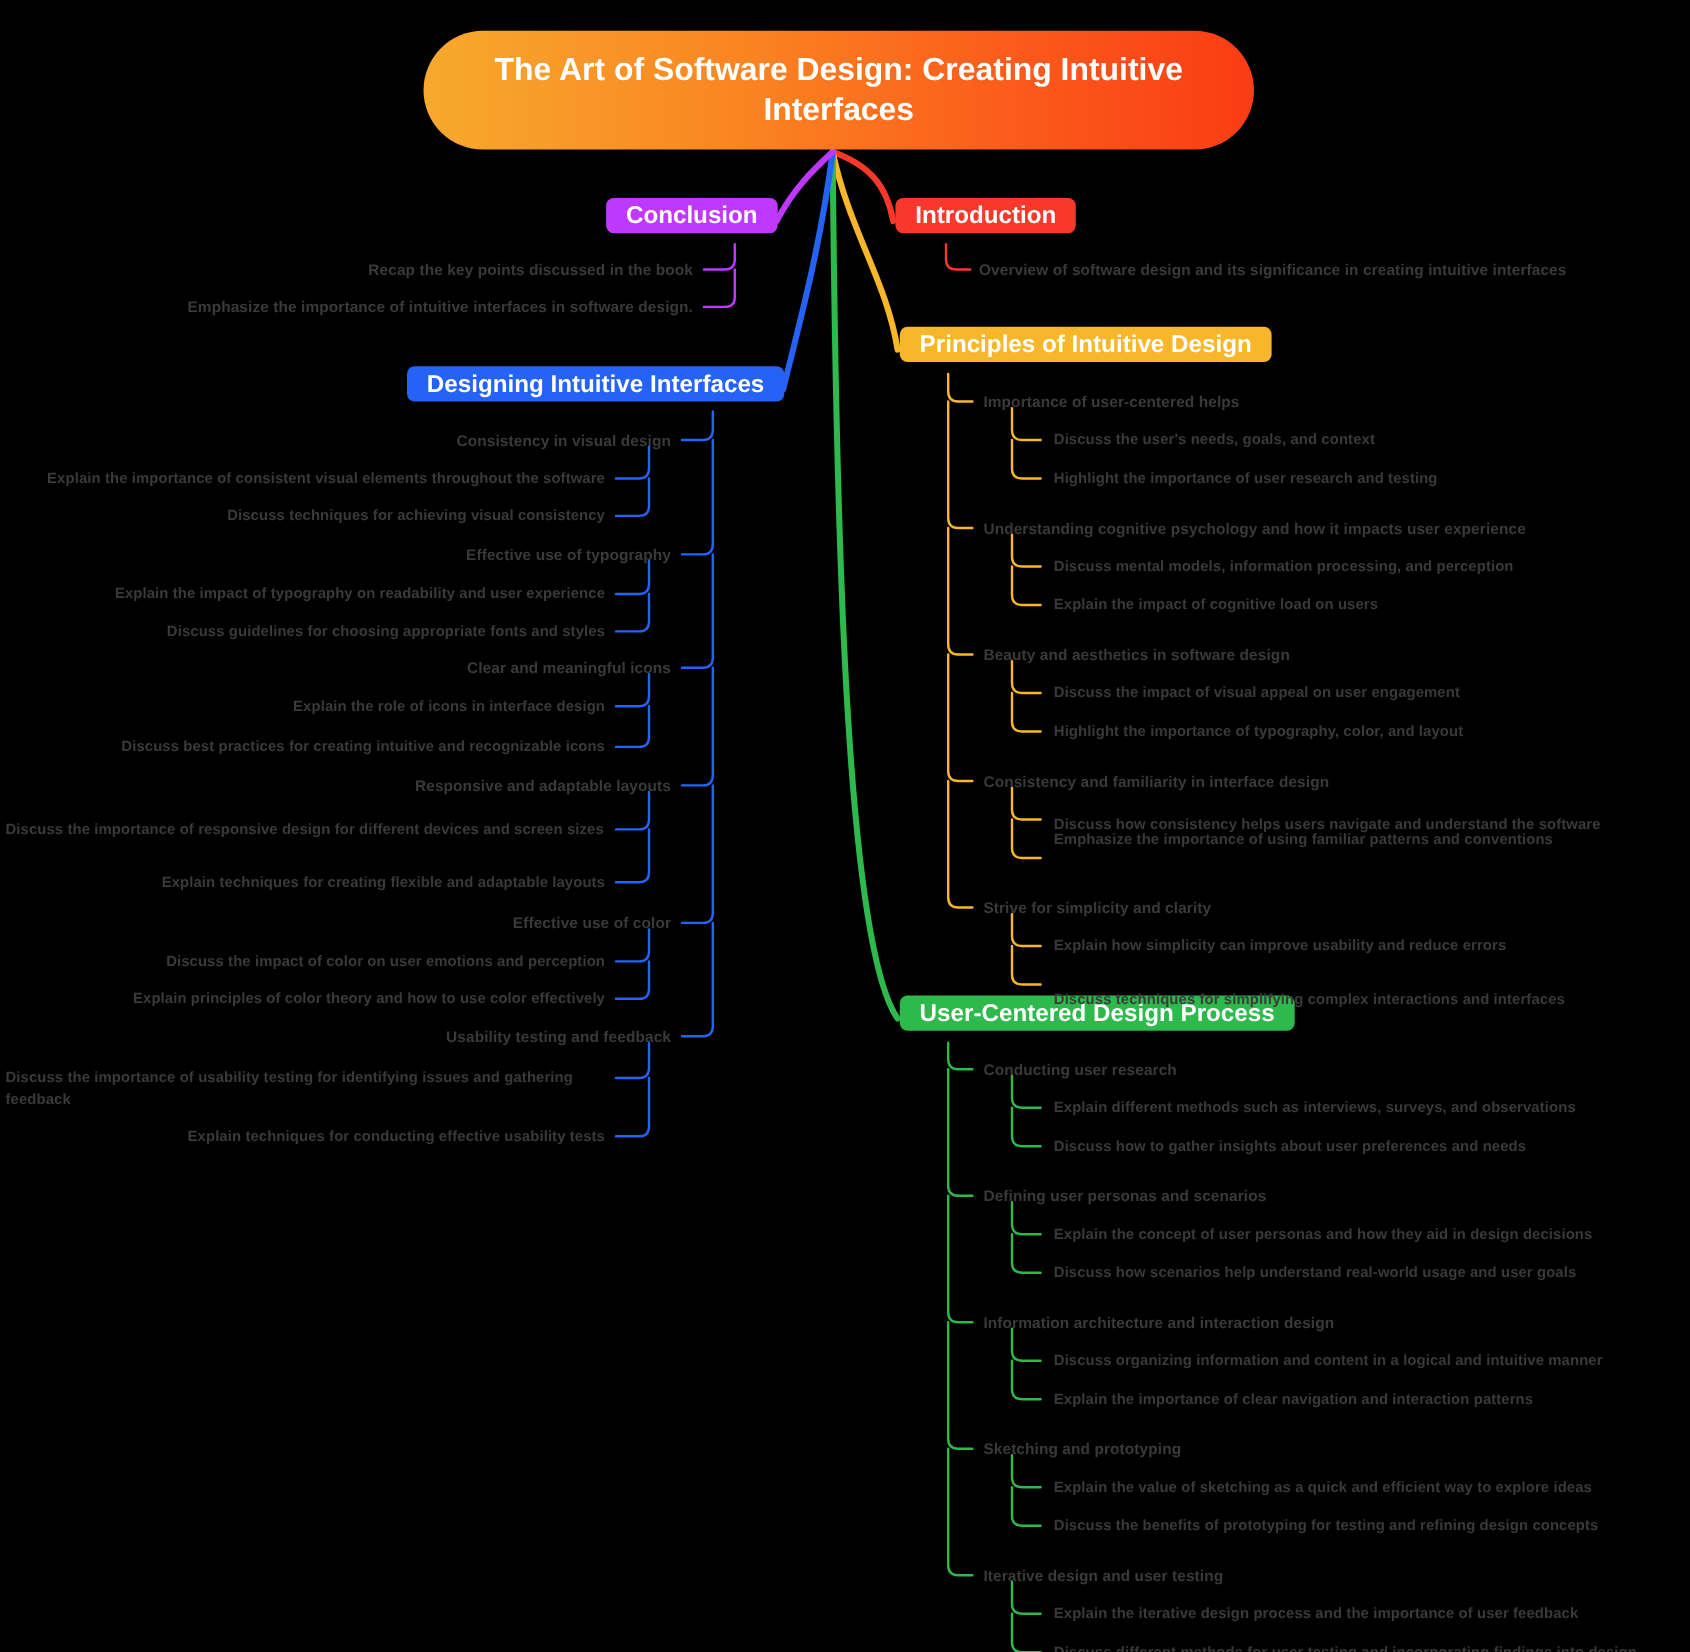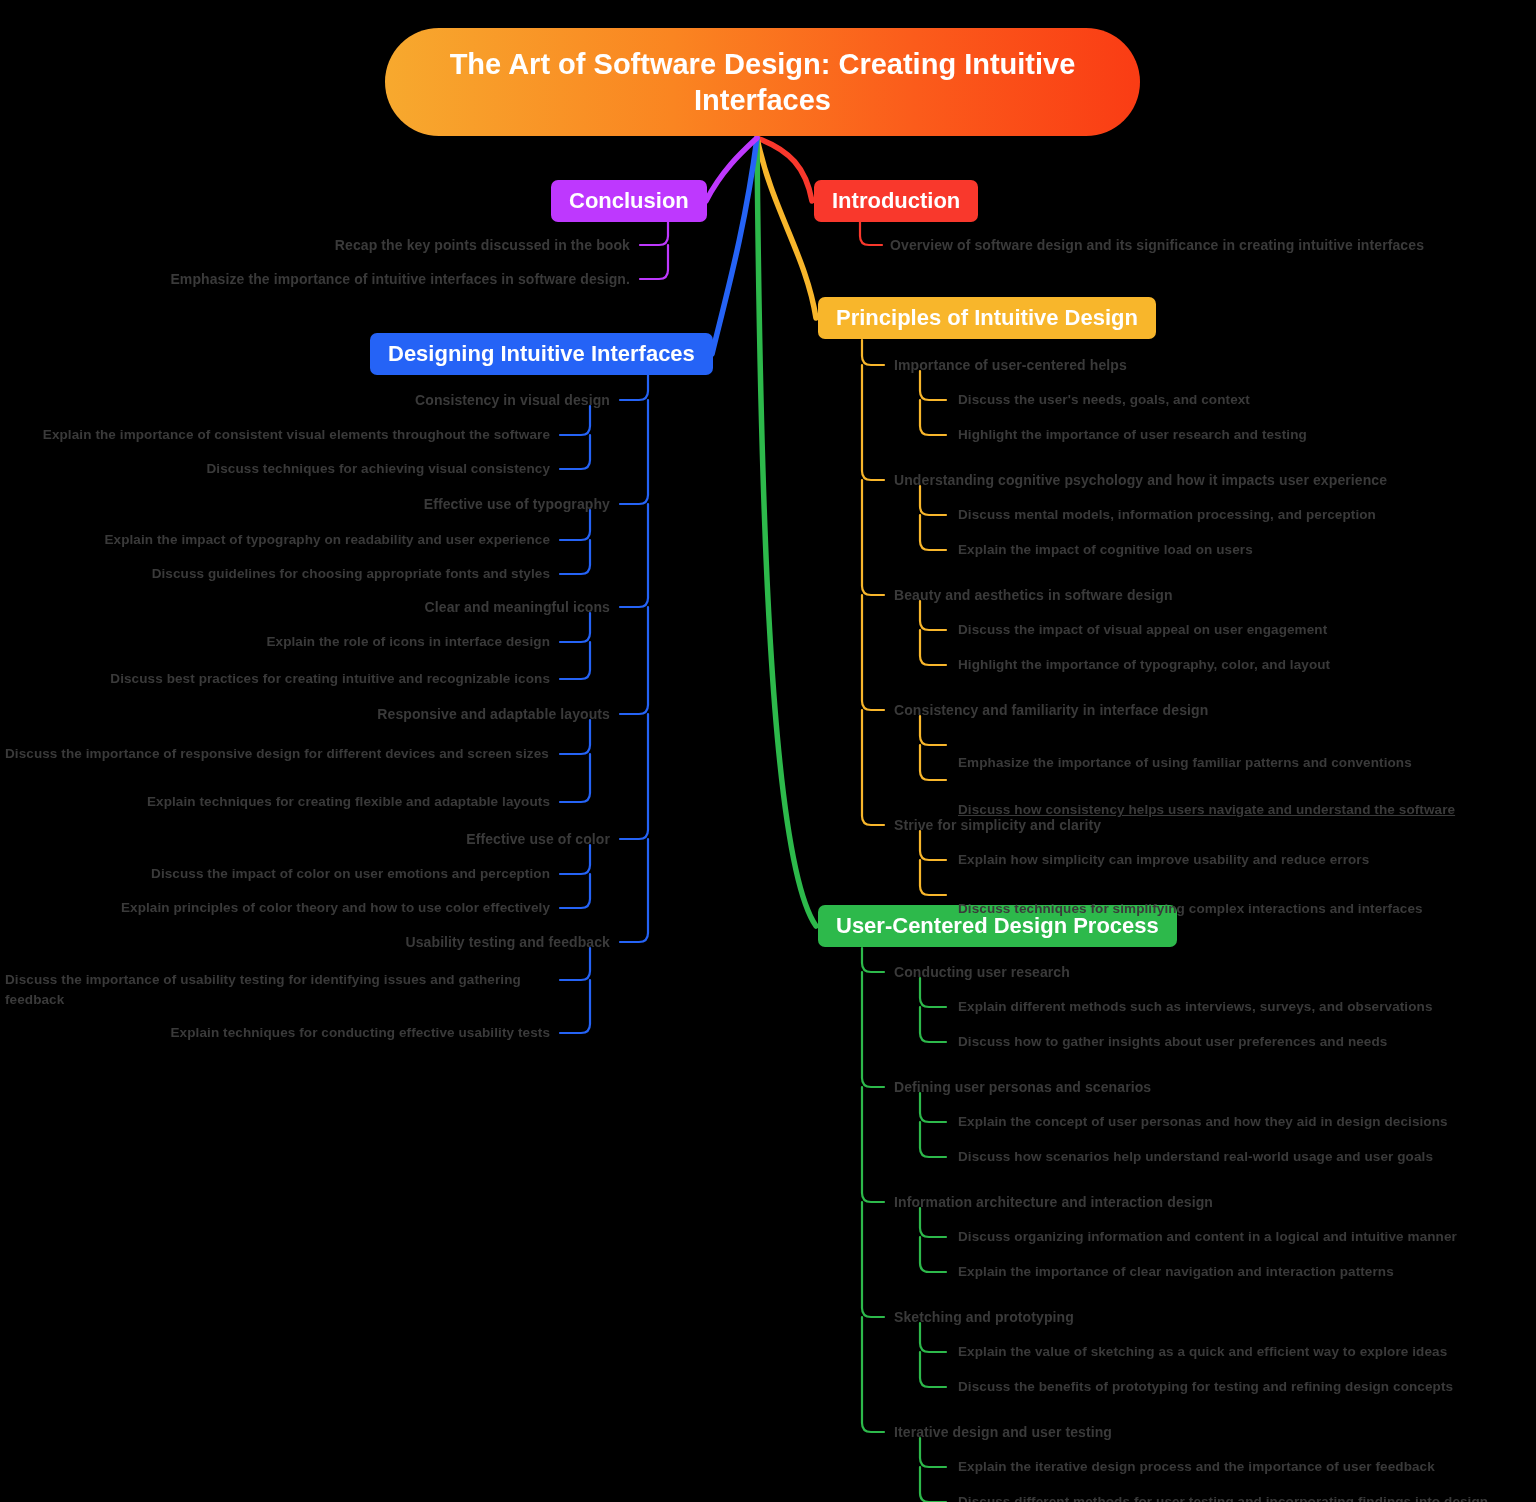--- a/index.html
+++ b/index.html
@@ -18,21 +18,21 @@
     border-radius:54px;
     background:linear-gradient(90deg,#F7A92E 0%,#FA8521 38%,#FB5C1B 70%,#FA3C14 100%);
     color:#fff;font-size:29px;font-weight:bold;line-height:1.25;
     display:flex;align-items:center;justify-content:center;text-align:center;
     padding:0 40px;
   }
 
   
   .branch-box{
     border-radius:7px;color:#fff;font-size:22px;font-weight:bold;
-    display:flex;align-items:center;padding:0 18px;white-space:nowrap;height:42px;
+    display:flex;align-items:center;padding:0 18px;white-space:nowrap;height:32px;
   }
   .bx-conclusion{left:551px;top:180px;background:#BE38FE;}
   .bx-intro{left:814px;top:180px;background:#F9382C;}
   .bx-principles{left:818px;top:297px;background:#F8B62B;}
   .bx-designing{left:370px;top:333px;background:#2563F6;}
   .bx-ucd{left:818px;top:905px;background:#2DB94B;}
 
   
   .lbl{
     position:absolute;color:#3a3a3a;font-size:13.5px;line-height:1.45;
@@ -132,21 +132,21 @@
       <div class="lbl  right" style="left: 958px; top: 390px;">Discuss the user's needs, goals, and context</div>
       <div class="lbl  right" style="left: 958px; top: 425px;">Highlight the importance of user research and testing</div>
       <div class="lbl l1 right" style="left: 894px; top: 470px;">Understanding cognitive psychology and how it impacts user experience</div>
       <div class="lbl  right" style="left: 958px; top: 505px;">Discuss mental models, information processing, and perception</div>
       <div class="lbl  right" style="left: 958px; top: 540px;">Explain the impact of cognitive load on users</div>
       <div class="lbl l1 right" style="left: 894px; top: 585px;">Beauty and aesthetics in software design</div>
       <div class="lbl  right" style="left: 958px; top: 620px;">Discuss the impact of visual appeal on user engagement</div>
       <div class="lbl  right" style="left: 958px; top: 655px;">Highlight the importance of typography, color, and layout</div>
       <div class="lbl l1 right" style="left: 894px; top: 700px;">Consistency and familiarity in interface design</div>
       <div class="lbl  right" style="left: 958px; top: 735px; margin-top: 18px;">Emphasize the importance of using familiar patterns and conventions</div>
-      <div class="lbl  right" style="left: 958px; top: 800px; text-decoration: underline;">Discuss how consistency helps users navigate and understand the software</div>
+      <div class="lbl  right" style="left: 958px; top: 740px;">Discuss how consistency helps users navigate and understand the software</div>
       <div class="lbl l1 right" style="left: 894px; top: 815px;">Strive for simplicity and clarity</div>
       <div class="lbl  right" style="left: 958px; top: 850px;">Explain how simplicity can improve usability and reduce errors</div>
       <div class="lbl  right" style="left: 958px; top: 885px; margin-top: 14px;">Discuss techniques for simplifying complex interactions and interfaces</div>
       <div class="lbl l1 right" style="left: 894px; top: 962px;">Conducting user research</div>
       <div class="lbl  right" style="left: 958px; top: 997px;">Explain different methods such as interviews, surveys, and observations</div>
       <div class="lbl  right" style="left: 958px; top: 1032px;">Discuss how to gather insights about user preferences and needs</div>
       <div class="lbl l1 right" style="left: 894px; top: 1077px;">Defining user personas and scenarios</div>
       <div class="lbl  right" style="left: 958px; top: 1112px;">Explain the concept of user personas and how they aid in design decisions</div>
       <div class="lbl  right" style="left: 958px; top: 1147px;">Discuss how scenarios help understand real-world usage and user goals</div>
       <div class="lbl l1 right" style="left: 894px; top: 1192px;">Information architecture and interaction design</div>

